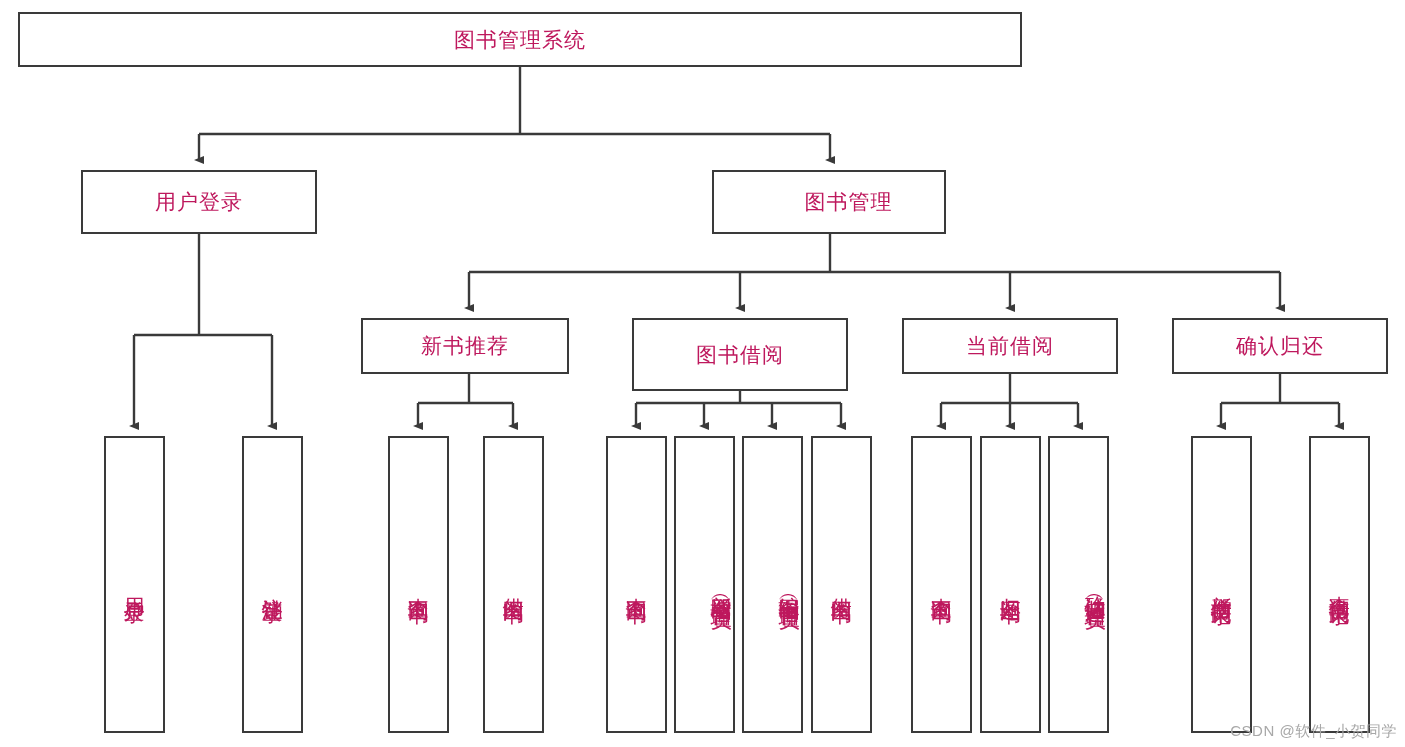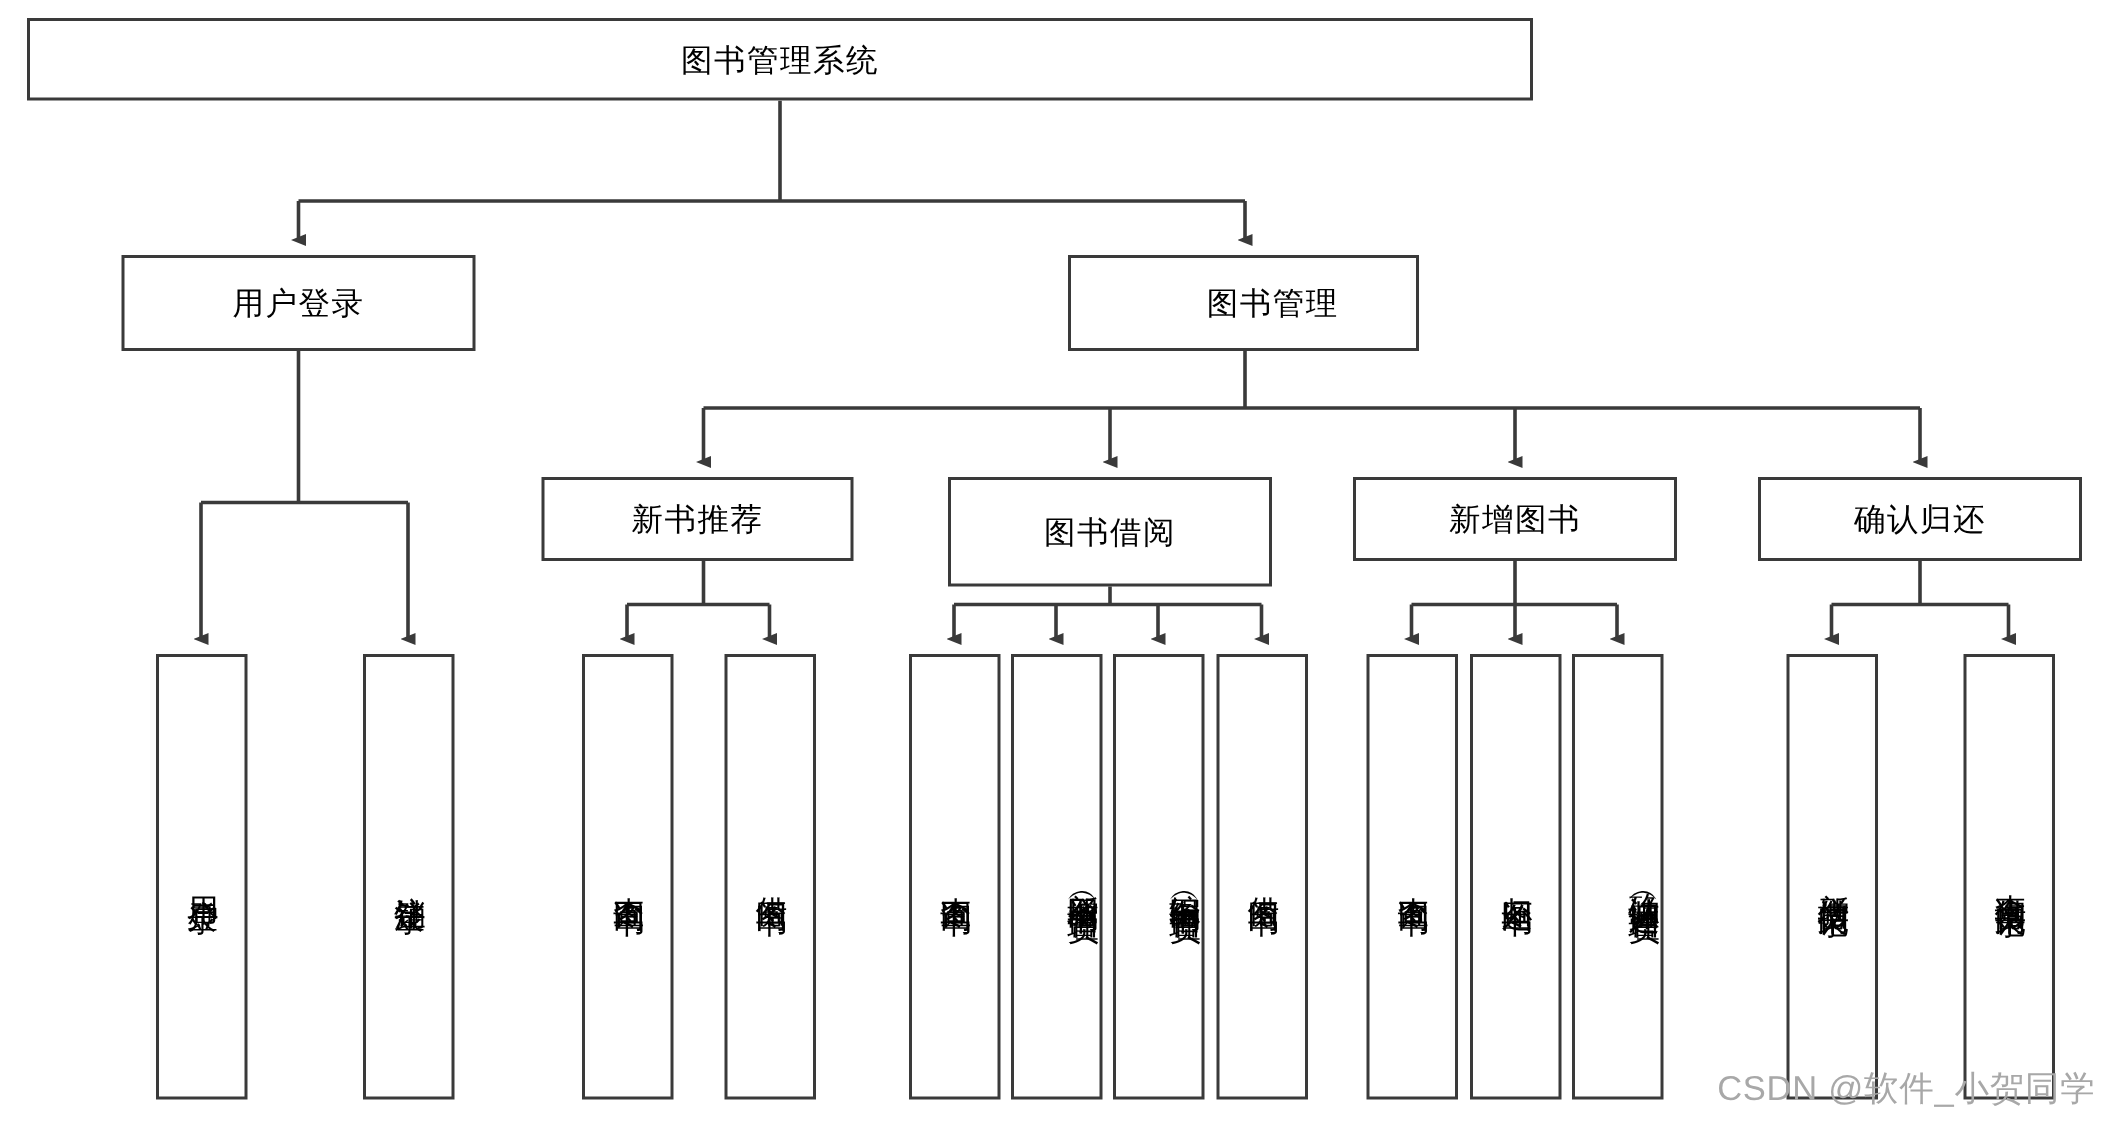--- a/index.html
+++ b/index.html
@@ -26,21 +26,21 @@
     pointer-events: none;
   }
   .node {
     position: absolute;
     box-sizing: border-box;
     background: #ffffff;
     border: 2px solid #3a3a3a;
     display: flex;
     align-items: center;
     justify-content: center;
-    color: #000000;
+    color: #be185d;
   }
   .node-h {
     font-size: 21px;
     letter-spacing: 1px;
     white-space: nowrap;
   }
   .node-v {
     writing-mode: vertical-rl;
     text-orientation: upright;
     font-size: 21px;
@@ -52,21 +52,21 @@
     text-align: center;
   }
   .node-v.center-mid {
     align-items: center;
     padding-top: 0;
   }
   .watermark {
     position: absolute;
     right: 8px;
     bottom: 6px;
-    font-size: 23px;
+    font-size: 15px;
     color: #a8a8a8;
     white-space: nowrap;
     letter-spacing: 0.5px;
   }
 </style>
 </head>
 <body>
 
 <div id="canvas">
 
@@ -120,21 +120,21 @@
     </g>
   </svg>
 
   <div class="node node-h" style="left:18px; top:12px; width:1004px; height:55px;">图书管理系统</div>
 
   <div class="node node-h" style="left:81px; top:170px; width:236px; height:64px;">用户登录</div>
   <div class="node node-h" style="left:712px; top:170px; width:234px; height:64px;padding-left:39px;">图书管理</div>
 
   <div class="node node-h" style="left:361px; top:318px; width:208px; height:56px;">新书推荐</div>
   <div class="node node-h" style="left:632px; top:318px; width:216px; height:73px;">图书借阅</div>
-  <div class="node node-h" style="left:902px; top:318px; width:216px; height:56px;">新增图书</div>
+  <div class="node node-h" style="left:902px; top:318px; width:216px; height:56px;">当前借阅</div>
   <div class="node node-h" style="left:1172px; top:318px; width:216px; height:56px;">确认归还</div>
 
   <div class="node node-v center-mid" style="left:104px; top:436px; width:61px; height:297px;">用户登录</div>
   <div class="node node-v center-mid" style="left:242px; top:436px; width:61px; height:297px;">注销登录</div>
 
   <div class="node node-v center-mid" style="left:388px; top:436px; width:61px; height:297px;">查询图书</div>
   <div class="node node-v center-mid" style="left:483px; top:436px; width:61px; height:297px;">借阅图书</div>
 
   <div class="node node-v center-mid" style="left:606px; top:436px; width:61px; height:297px;">查询图书</div>
   <div class="node node-v" style="left:674px; top:436px; width:61px; height:297px;">新增图书（管理员）</div>

